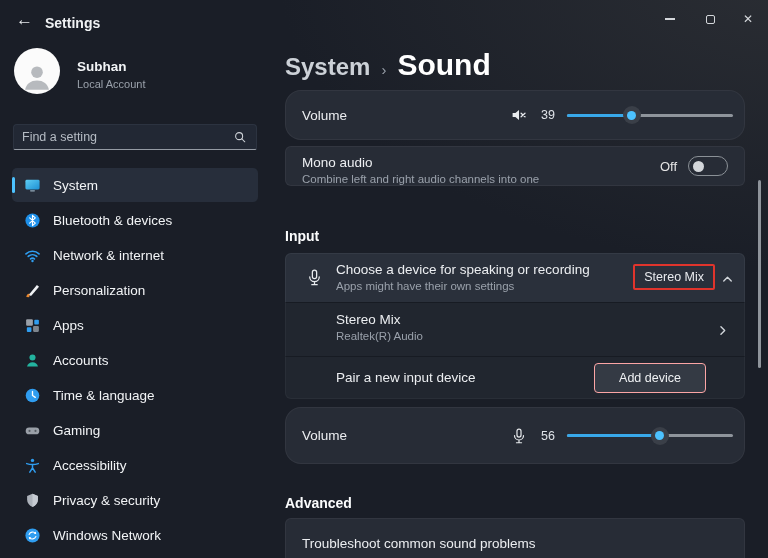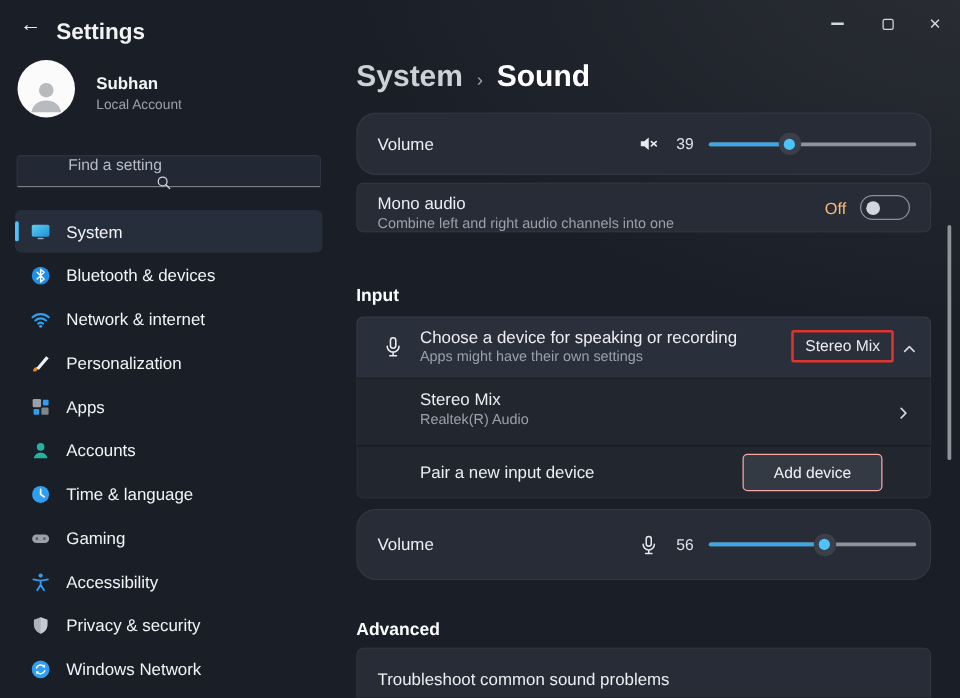--- a/index.html
+++ b/index.html
@@ -4,70 +4,70 @@
 <style>
   * { margin:0; padding:0; box-sizing:border-box; }
   html,body { width:768px; height:558px; overflow:hidden; }
   body {
     font-family:"Liberation Sans","DejaVu Sans",sans-serif;
     background:radial-gradient(900px 520px at 104% -6%, #2b2e34 0%, #1a1e27 58%), #1a1e27;
     color:#f2f4f6; position:relative;
   }
   
   .back-arrow { position:absolute; left:16px; top:10px; font-size:17px; color:#e6e9ec; cursor:pointer; }
-  .app-title { position:absolute; left:45px; top:15px; font-size:18px; font-weight:700; color:#f0f2f4; }
+  .app-title { position:absolute; left:45px; top:15px; font-size:14px; font-weight:700; color:#f0f2f4; }
   .win-btn { position:absolute; top:6px; width:34px; height:26px; display:flex; align-items:center; justify-content:center; }
   .win-btn.min { left:653px; } .win-btn.max { left:693px; } .win-btn.close { left:731px; }
   .glyph-min { width:10px; height:1.4px; background:#d4d7db; }
   .glyph-max { width:9px; height:9px; border:1.3px solid #d4d7db; border-radius:2px; }
   .glyph-close { font-size:12px; color:#d4d7db; line-height:1; }
   
   .avatar { position:absolute; left:14px; top:48px; width:46px; height:46px; border-radius:50%; background:#fbfbfb;
             display:flex; align-items:flex-end; justify-content:center; overflow:hidden; }
   .avatar svg { width:34px; height:34px; }
   .user-name { position:absolute; left:77px; top:59px; font-size:13.5px; font-weight:700; }
   .user-type { position:absolute; left:77px; top:78px; font-size:11px; color:#9aa1ab; }
   .searchbox { position:absolute; left:13px; top:124px; width:244px; height:26px;
                background:#222834; border:1px solid #2c3340; border-bottom:1.6px solid #959ba4;
-               border-radius:4px 4px 2px 2px; display:flex; align-items:center;flex-direction:column; }
+               border-radius:4px 4px 2px 2px; display:flex; align-items:center; }
   .searchbox input { flex:1; background:transparent; border:none; outline:none; color:#dfe3e8;
                      font-size:12.5px; padding:0 8px; font-family:inherit; }
   .searchbox input::placeholder { color:#b6bcc4; }
   .searchbox .sicon { width:14px; height:14px; margin-right:9px; flex:none; }
   .nav { position:absolute; left:12px; top:168px; width:246px; }
   .nav-item { position:relative; height:34px; margin-bottom:1px; display:flex; align-items:center;
               border-radius:5px; cursor:pointer; }
   .nav-item.selected { background:#272e3b; }
   .nav-item.selected::before { content:""; position:absolute; left:0; top:9px; width:3px; height:16px;
               border-radius:3px; background:var(--accent,#4cc2ff); }
   .nav-item .nicon { width:17px; height:17px; margin-left:12px; flex:none; }
   .nav-item .nlabel { margin-left:12px; font-size:13.5px; color:#f2f4f6; }
   
   .breadcrumb { position:absolute; left:285px; top:48px; display:flex; align-items:baseline; }
   .bc-parent { font-size:24px; font-weight:600; color:#ccd1d7; }
   .bc-sep { font-size:15px; color:#9aa1ab; padding:0 11px; }
-  .bc-current { font-size:24px; font-weight:700; color:#ffffff;text-align:center; }
+  .bc-current { font-size:30px; font-weight:700; color:#ffffff;text-align:center; }
   .card { position:absolute; left:285px; width:460px; background:#272c36;
           border:1px solid rgba(255,255,255,.05); border-radius:6px; }
   .row-label { font-size:13.5px; color:#eceef1; }
   .row-sub { font-size:11.5px; color:#9aa1ab; margin-top:3px; }
   
   .vol-card { display:flex; align-items:center;border-radius:16px; }
   .vol-label { position:absolute; left:16px; }
   .vol-icon { position:absolute; left:224px; width:18px; height:18px; cursor:pointer; }
   .vol-value { position:absolute; left:249px; width:26px; text-align:center; font-size:12.5px; color:#dfe3e8; }
   .slider { position:absolute; left:281px; width:166px; height:18px; cursor:pointer; }
   .slider .track { position:absolute; top:7.5px; left:0; right:0; height:3.4px; border-radius:2px; background:#8e949b; }
   .slider .fill { position:absolute; top:7.5px; left:0; height:3.4px; border-radius:2px; background:var(--slider-fill,#3aa7e8); }
   .slider .thumb { position:absolute; top:0; width:18px; height:18px; border-radius:50%; background:#3a3f48;
                    display:flex; align-items:center; justify-content:center; }
   .slider .thumb::after { content:""; width:9px; height:9px; border-radius:50%; background:var(--accent,#4cc2ff); }
   
   .toggle-wrap { position:absolute; right:16px; top:50%; transform:translateY(-50%); display:flex; align-items:center; }
-  .toggle-label { font-size:13px; color:#fdba74; margin-right:11px; }
+  .toggle-label { font-size:13px; color:#e5e5e5; margin-right:11px; }
   .toggle { width:40px; height:20px; border:1px solid #8b9197; border-radius:10px; position:relative; cursor:pointer; }
   .toggle .knob { position:absolute; left:4px; top:3.5px; width:11px; height:11px; border-radius:50%; background:#d3d6da; }
   
   .group-row { position:relative; width:100%; }
   .g-row1 { height:50px; background:#2a303b; border-radius:6px 6px 0 0; border-bottom:1px solid #171b23; }
   .g-row2 { height:54px; background:#21262f; border-bottom:1px solid #171b23; }
   .g-row3 { height:42px; background:#21262f; border-radius:0 0 6px 6px; }
   .mic-lead { position:absolute; left:19px; top:14px; width:19px; height:19px; }
   .g-texts { position:absolute; left:50px; top:8px; }
   .g-texts2 { position:absolute; left:50px; top:9px; }

